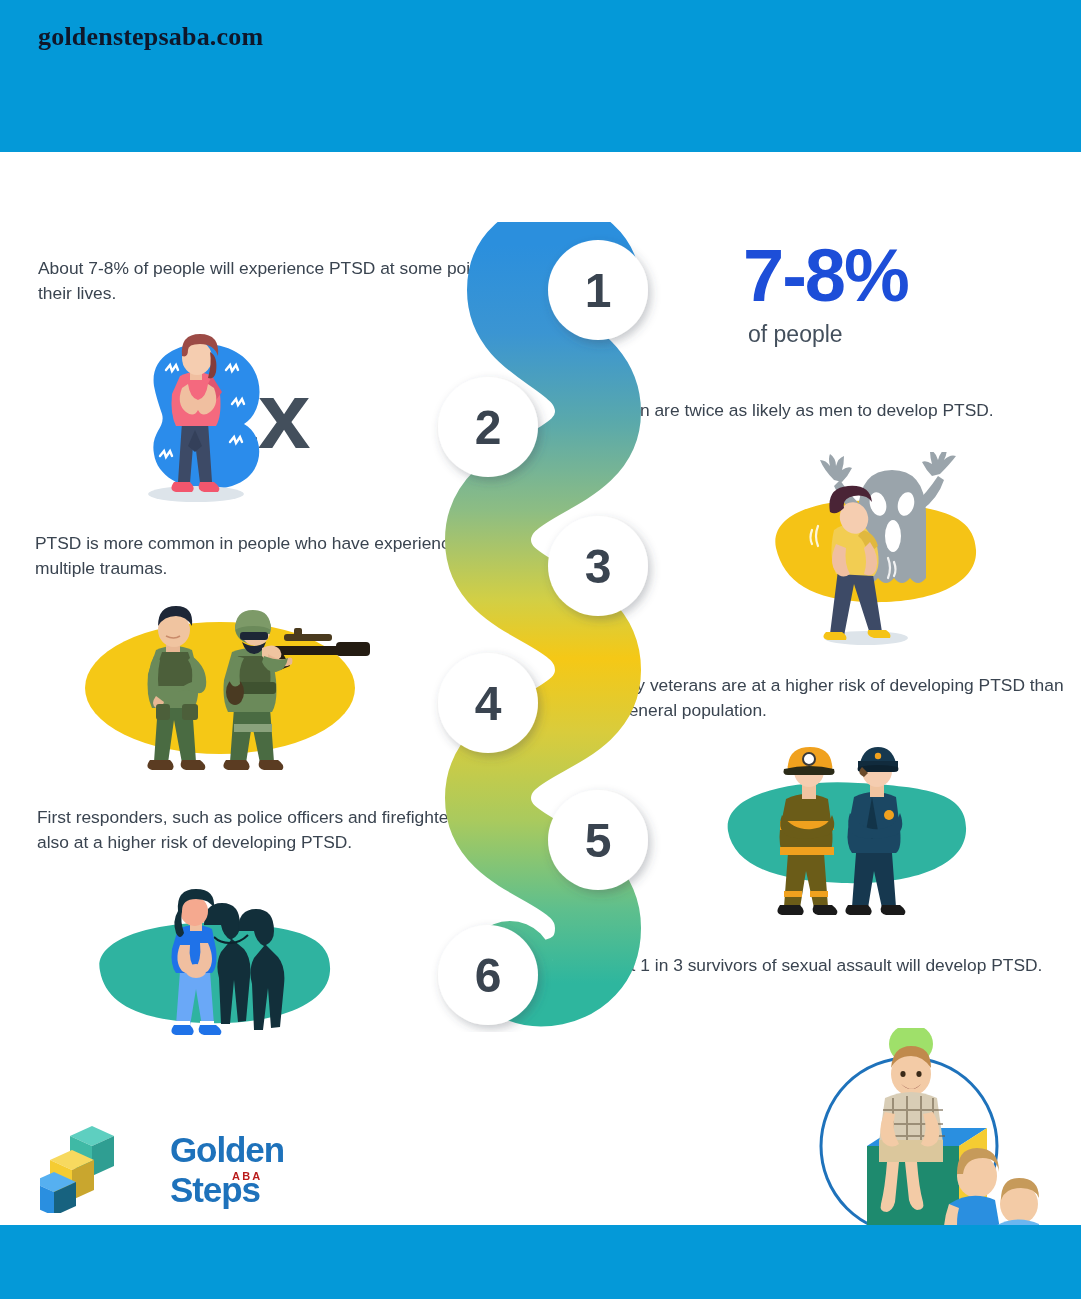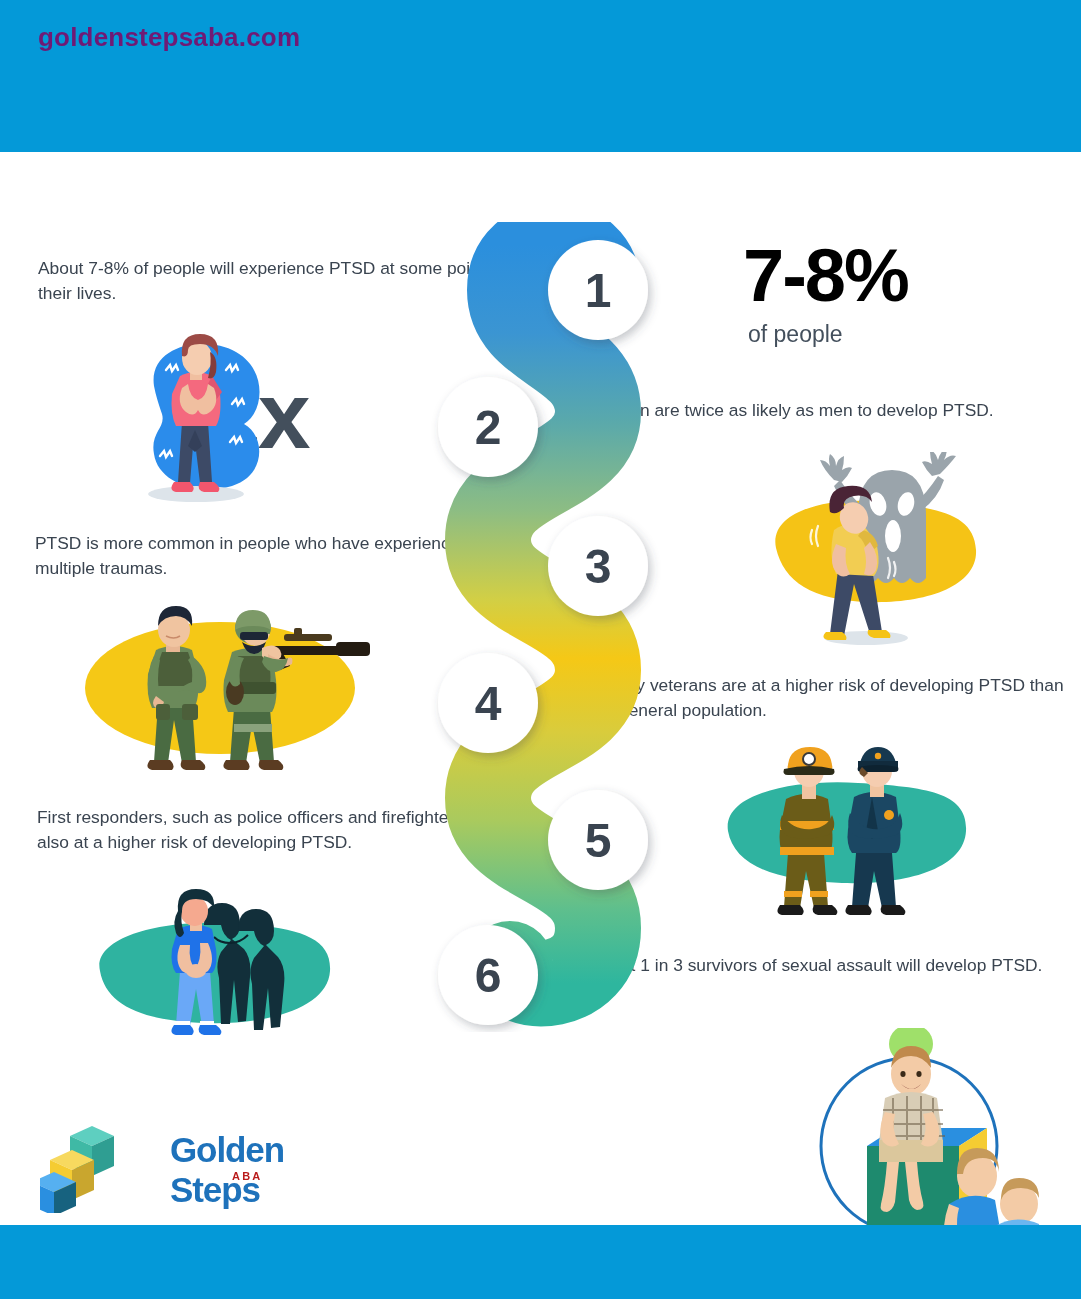--- a/index.html
+++ b/index.html
@@ -43,22 +43,23 @@
     left: 0; bottom: 0;
     width: 1081px; height: 74px;
     background: #0499d8;
     z-index: 40;
   }
   .footer-url {
     position: absolute;
     left: 38px; top: 22px;
     font-size: 26px;
     font-weight: bold;
-    color: #701a75;
+    color: #0f172a;
     letter-spacing: 0.2px;
+    font-family: Liberation Serif, serif;
   }
 
   
   .para {
     position: absolute;
     font-size: 17.4px;
     line-height: 25px;
     color: #3a4450;
     font-family: "Liberation Sans", sans-serif;
   }
@@ -68,21 +69,21 @@
   .p4 { left: 590px; top: 673px; width: 480px; }
   .p5 { left: 37px;  top: 805px; width: 470px; }
   .p6 { left: 590px; top: 953px; width: 480px; }
 
   
   .stat-pct {
     position: absolute;
     left: 743px; top: 239px;
     font-size: 74px;
     font-weight: bold;
-    color: #000000;
+    color: #1d4ed8;
     letter-spacing: -2px;
     line-height: 74px;
   }
   .stat-pct-sub {
     position: absolute;
     left: 748px; top: 321px;
     font-size: 23px;
     color: #434f5c;
     line-height: 26px;
     text-align: right;

